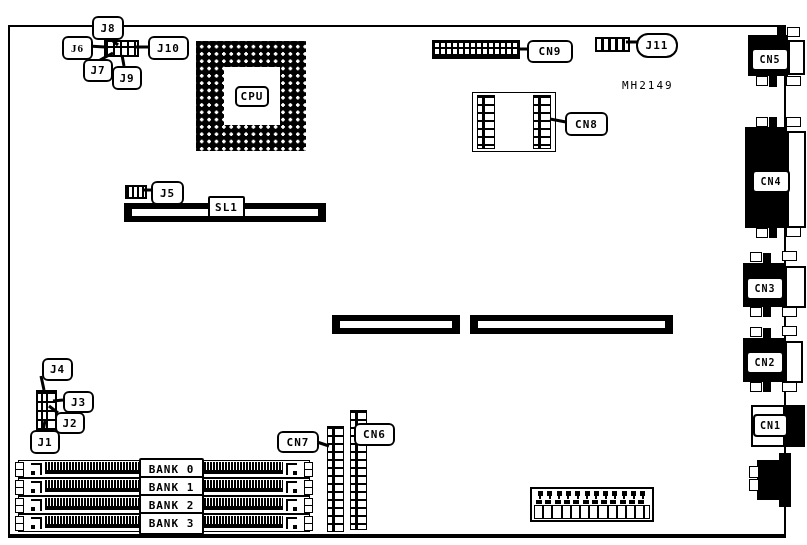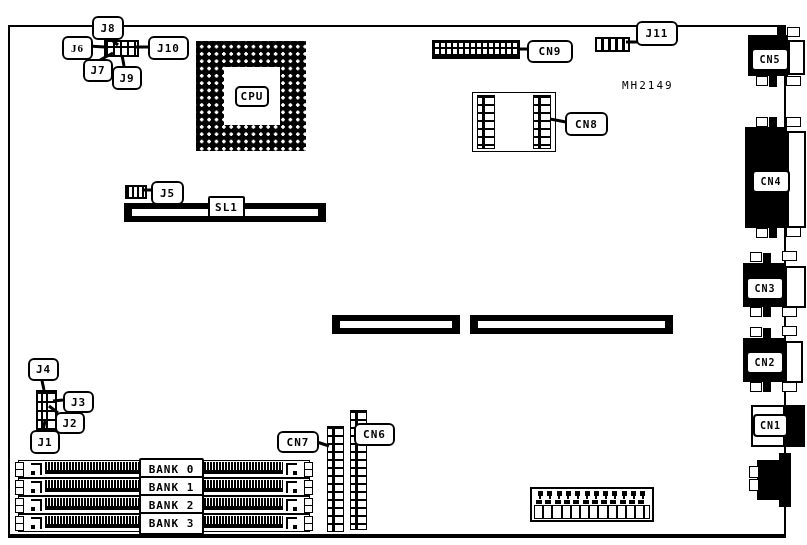--- a/index.html
+++ b/index.html
@@ -239,23 +239,23 @@
       <line x1="377" y1="432" x2="365" y2="427"></line>
     </g>
   </svg>
 
   <div class="callout" style="left:92px;top:16px;width:28px;height:20px;">J8</div>
   <div class="callout" style="left:62px;top:36px;width:27px;height:20px;font-family:Liberation Serif, serif;">J6</div>
   <div class="callout" style="left:148px;top:36px;width:37px;height:20px;">J10</div>
   <div class="callout" style="left:83px;top:59px;width:26px;height:19px;">J7</div>
   <div class="callout" style="left:112px;top:66px;width:26px;height:20px;">J9</div>
   <div class="callout" style="left:151px;top:181px;width:29px;height:20px;">J5</div>
-  <div class="callout" style="left:636px;top:21px;width:38px;height:21px;">J11</div>
+  <div class="callout" style="left:636px;top:33px;width:38px;height:21px;border-radius:12px;">J11</div>
   <div class="callout" style="left:527px;top:40px;width:42px;height:19px;">CN9</div>
   <div class="callout" style="left:565px;top:112px;width:39px;height:20px;">CN8</div>
-  <div class="callout" style="left:28px;top:358px;width:27px;height:19px;">J4</div>
+  <div class="callout" style="left:42px;top:358px;width:27px;height:19px;">J4</div>
   <div class="callout" style="left:63px;top:391px;width:27px;height:18px;">J3</div>
   <div class="callout" style="left:55px;top:412px;width:26px;height:18px;">J2</div>
   <div class="callout" style="left:30px;top:430px;width:26px;height:20px;">J1</div>
   <div class="callout" style="left:277px;top:431px;width:38px;height:18px;">CN7</div>
   <div class="callout" style="left:354px;top:423px;width:37px;height:19px;">CN6</div>
 
 </div>
 
 </body></html>

